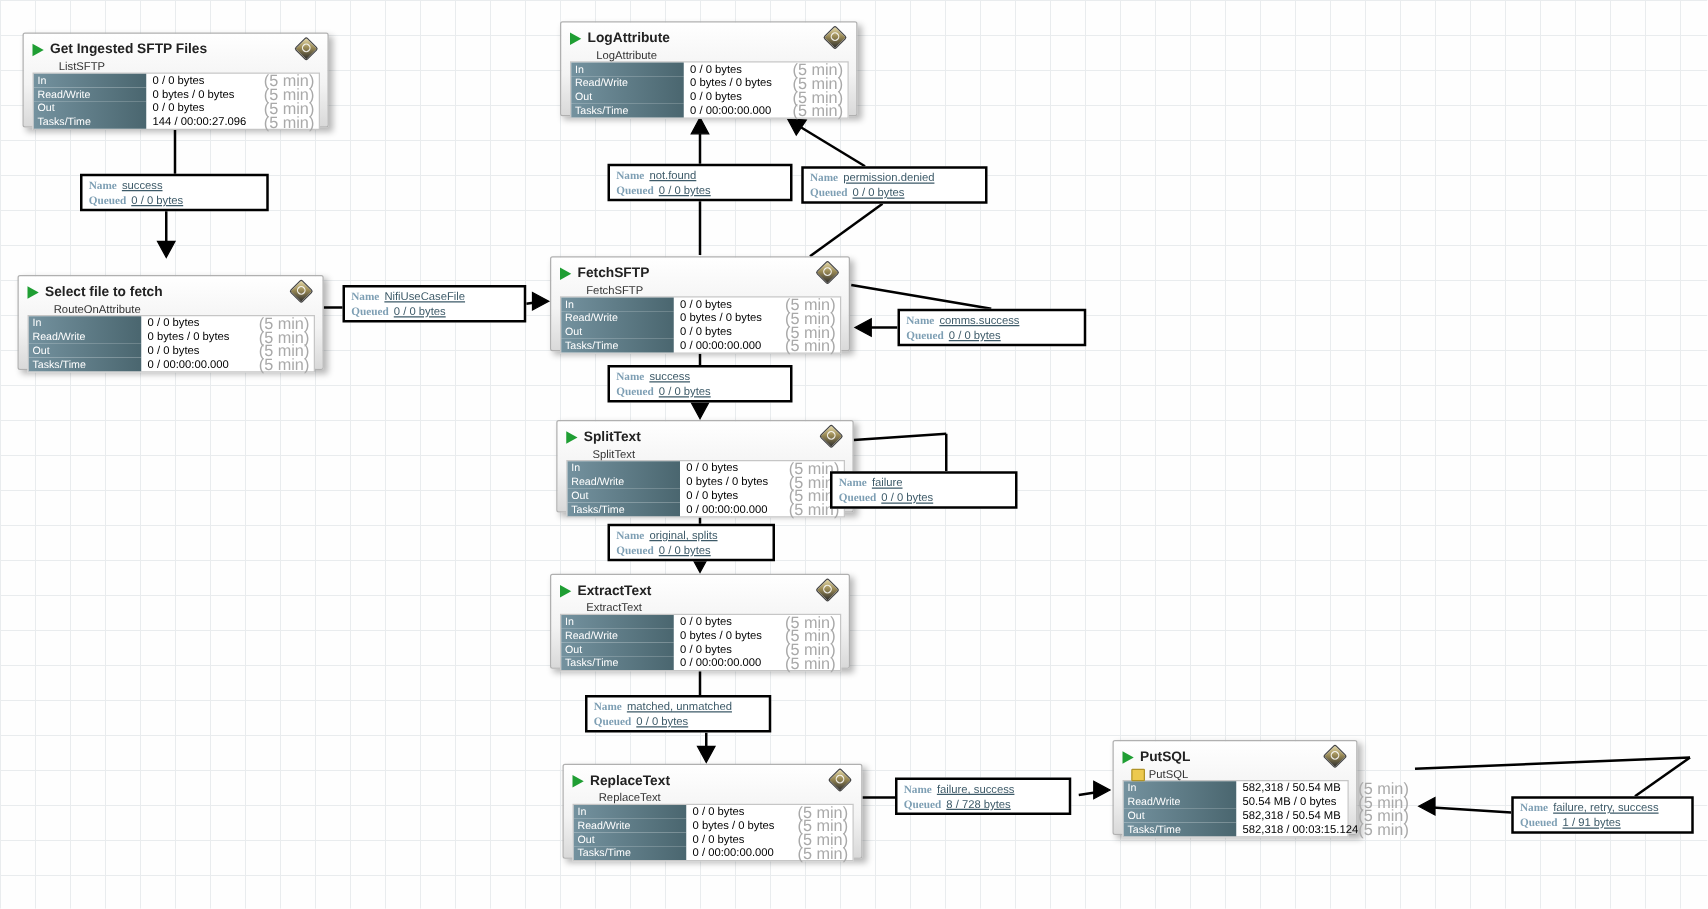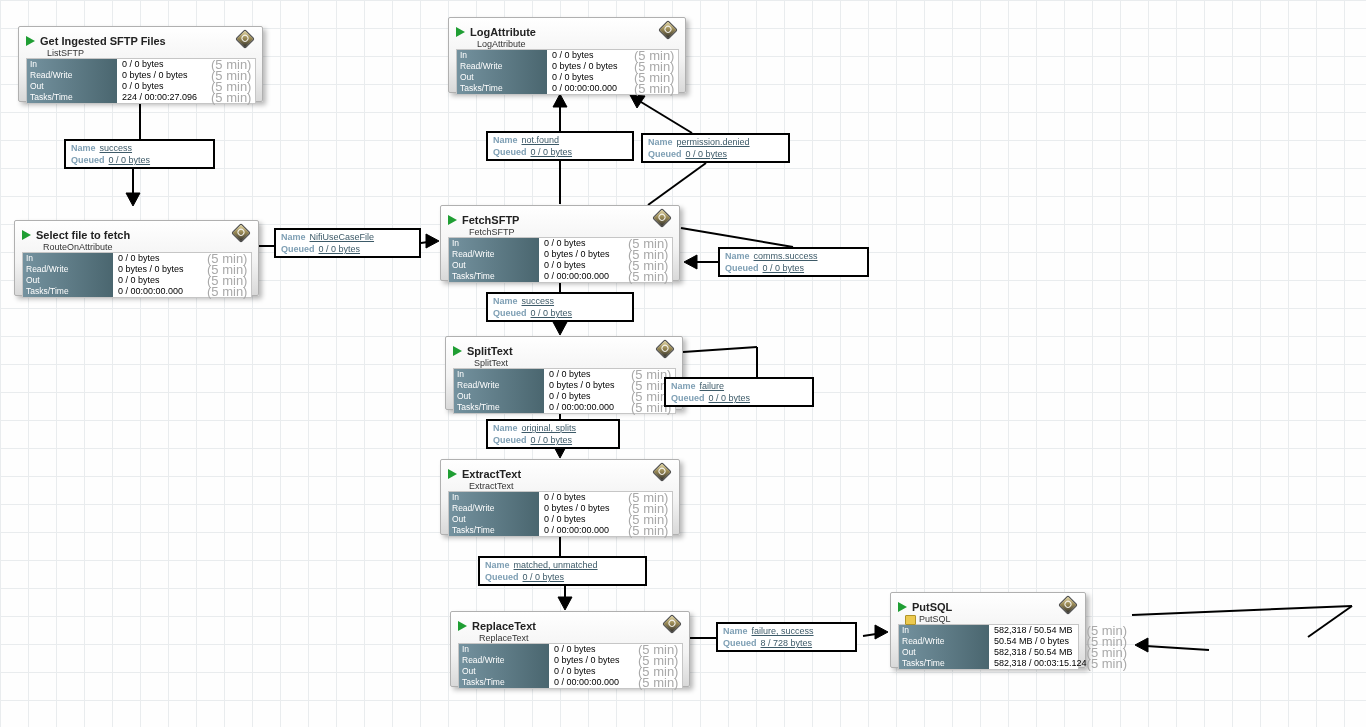--- a/index.html
+++ b/index.html
@@ -33,21 +33,21 @@
   .stats{display:grid;grid-template-columns:90px 1fr 44px;margin:1px 6px 0 7px;
     border:1px solid #c6c6c6;background:#fff;}
   .sl{background:linear-gradient(90deg,#74929f 0%,#4a666f 100%);color:#fff;
     font-size:8.5px;font-weight:normal;height:11px;line-height:11px;padding-left:3px;}
   .sv{font-size:9px;color:#000;height:11px;line-height:11px;padding-left:5px;white-space:nowrap;}
   .sw{font-size:13px;color:#a9a9a9;height:11px;line-height:11px;text-align:left;padding-right:3px;}
 
   
   .clabel{position:absolute;z-index:3;box-sizing:border-box;border:2px solid #000;background:#fff;
     padding:1px 5px;font-size:9px;line-height:12px;white-space:nowrap;}
-  .ckey{font-weight:bold;color:#7e9fb4;margin-right:4px;}
+  .ckey{font-weight:bold;color:#7e9fb4;margin-right:4px;font-family:Liberation Serif, serif;}
   .cval{color:#3d5a68;text-decoration:underline;}
 </style>
 </head>
 <body>
 
 <div class="canvas">
 
   <svg class="wires" width="1366" height="727">
     <g>
       <line x1="140" y1="100" x2="140" y2="140"></line>
@@ -115,21 +115,21 @@
       <div class="sl">In</div>
       <div class="sv">0 / 0 bytes</div>
       <div class="sw">(5 min)</div>
       <div class="sl">Read/Write</div>
       <div class="sv">0 bytes / 0 bytes</div>
       <div class="sw">(5 min)</div>
       <div class="sl">Out</div>
       <div class="sv">0 / 0 bytes</div>
       <div class="sw">(5 min)</div>
       <div class="sl">Tasks/Time</div>
-      <div class="sv">224 / 00:00:27.096</div>
+      <div class="sv">144 / 00:00:27.096</div>
       <div class="sw">(5 min)</div>
     </div>
   </div>
 
   <div class="proc" style="left:448px;top:17px;width:238px">
     <div class="proc-head">
       <span class="play"></span><span class="ptitle">LogAttribute</span>
       <div class="chip"></div>
       <div class="ptype">LogAttribute</div>
     </div>
@@ -314,24 +314,28 @@
   <div class="clabel" style="left:664px;top:377px;width:150px">
     <div><span class="ckey">Name</span><span class="cval">failure</span></div>
     <div><span class="ckey">Queued</span><span class="cval">0 / 0 bytes</span></div>
   </div>
 
   <div class="clabel" style="left:486px;top:419px;width:134px">
     <div><span class="ckey">Name</span><span class="cval">original, splits</span></div>
     <div><span class="ckey">Queued</span><span class="cval">0 / 0 bytes</span></div>
   </div>
 
-  <div class="clabel" style="left:478px;top:556px;width:169px">
+  <div class="clabel" style="left:468px;top:556px;width:149px">
     <div><span class="ckey">Name</span><span class="cval">matched, unmatched</span></div>
     <div><span class="ckey">Queued</span><span class="cval">0 / 0 bytes</span></div>
   </div>
 
   <div class="clabel" style="left:716px;top:622px;width:141px">
     <div><span class="ckey">Name</span><span class="cval">failure, success</span></div>
     <div><span class="ckey">Queued</span><span class="cval">8 / 728 bytes</span></div>
   </div>
 
+  <div class="clabel" style="left:1209px;top:637px;width:146px">
+    <div><span class="ckey">Name</span><span class="cval">failure, retry, success</span></div>
+    <div><span class="ckey">Queued</span><span class="cval">1 / 91 bytes</span></div>
+  </div>
 
 </div>
 
 </body></html>

